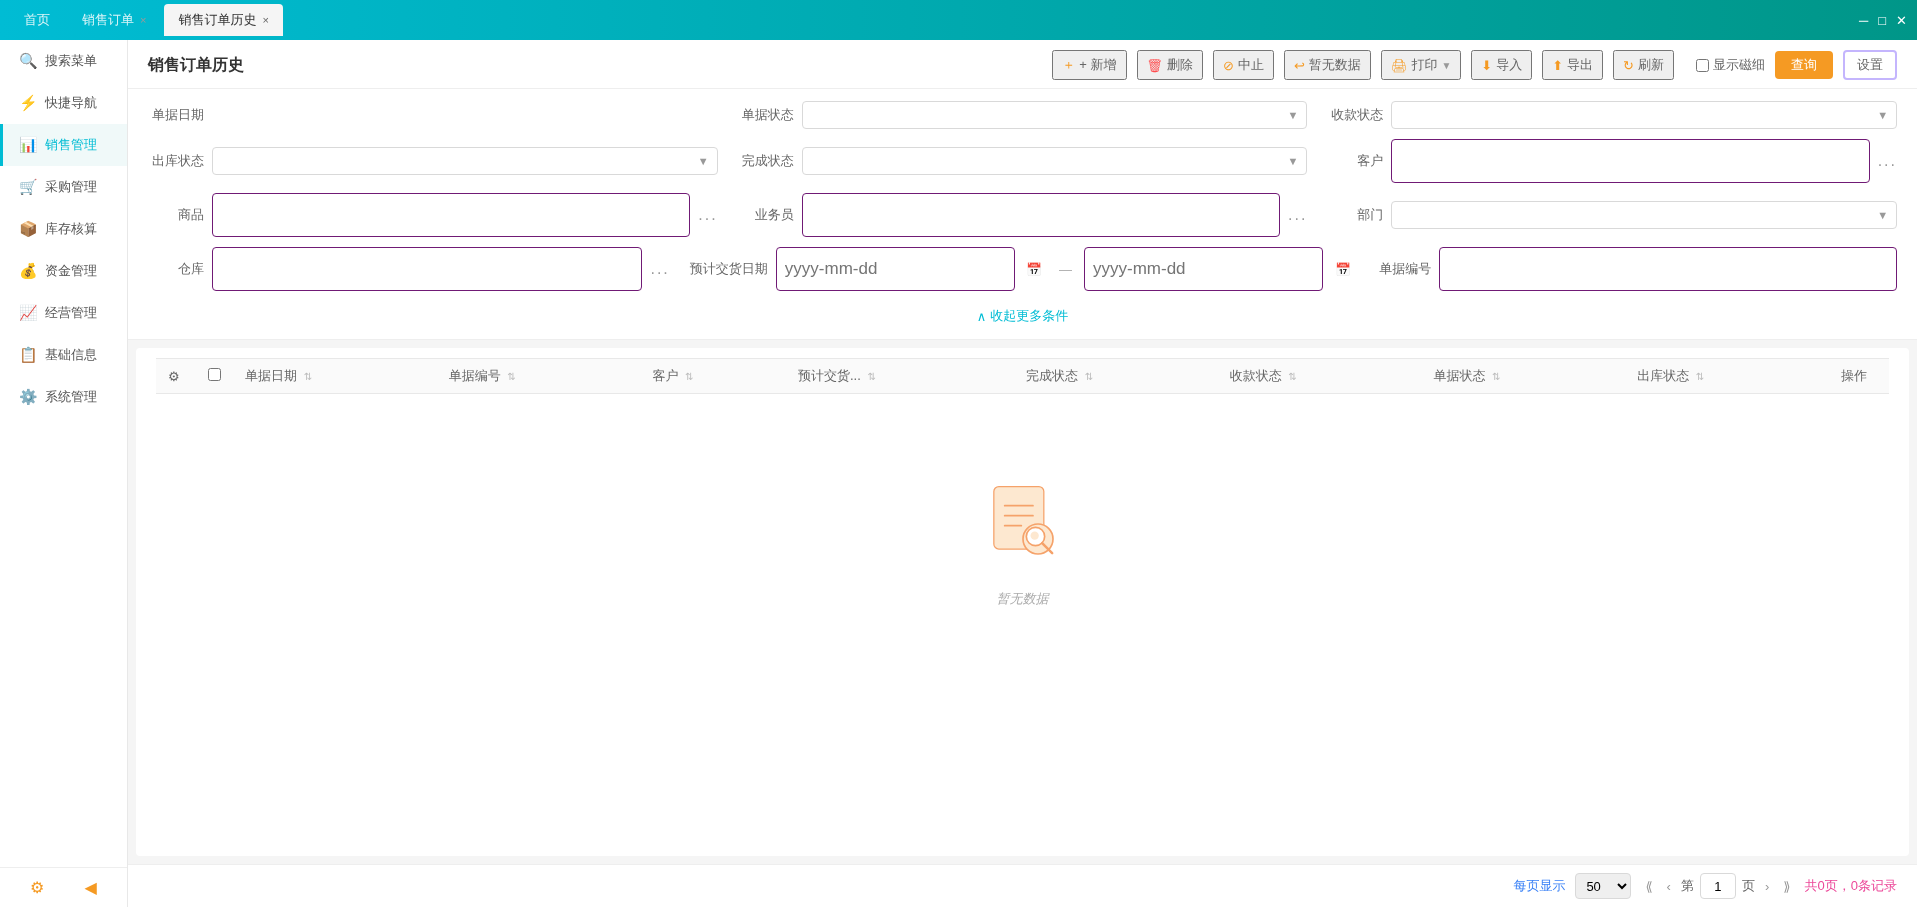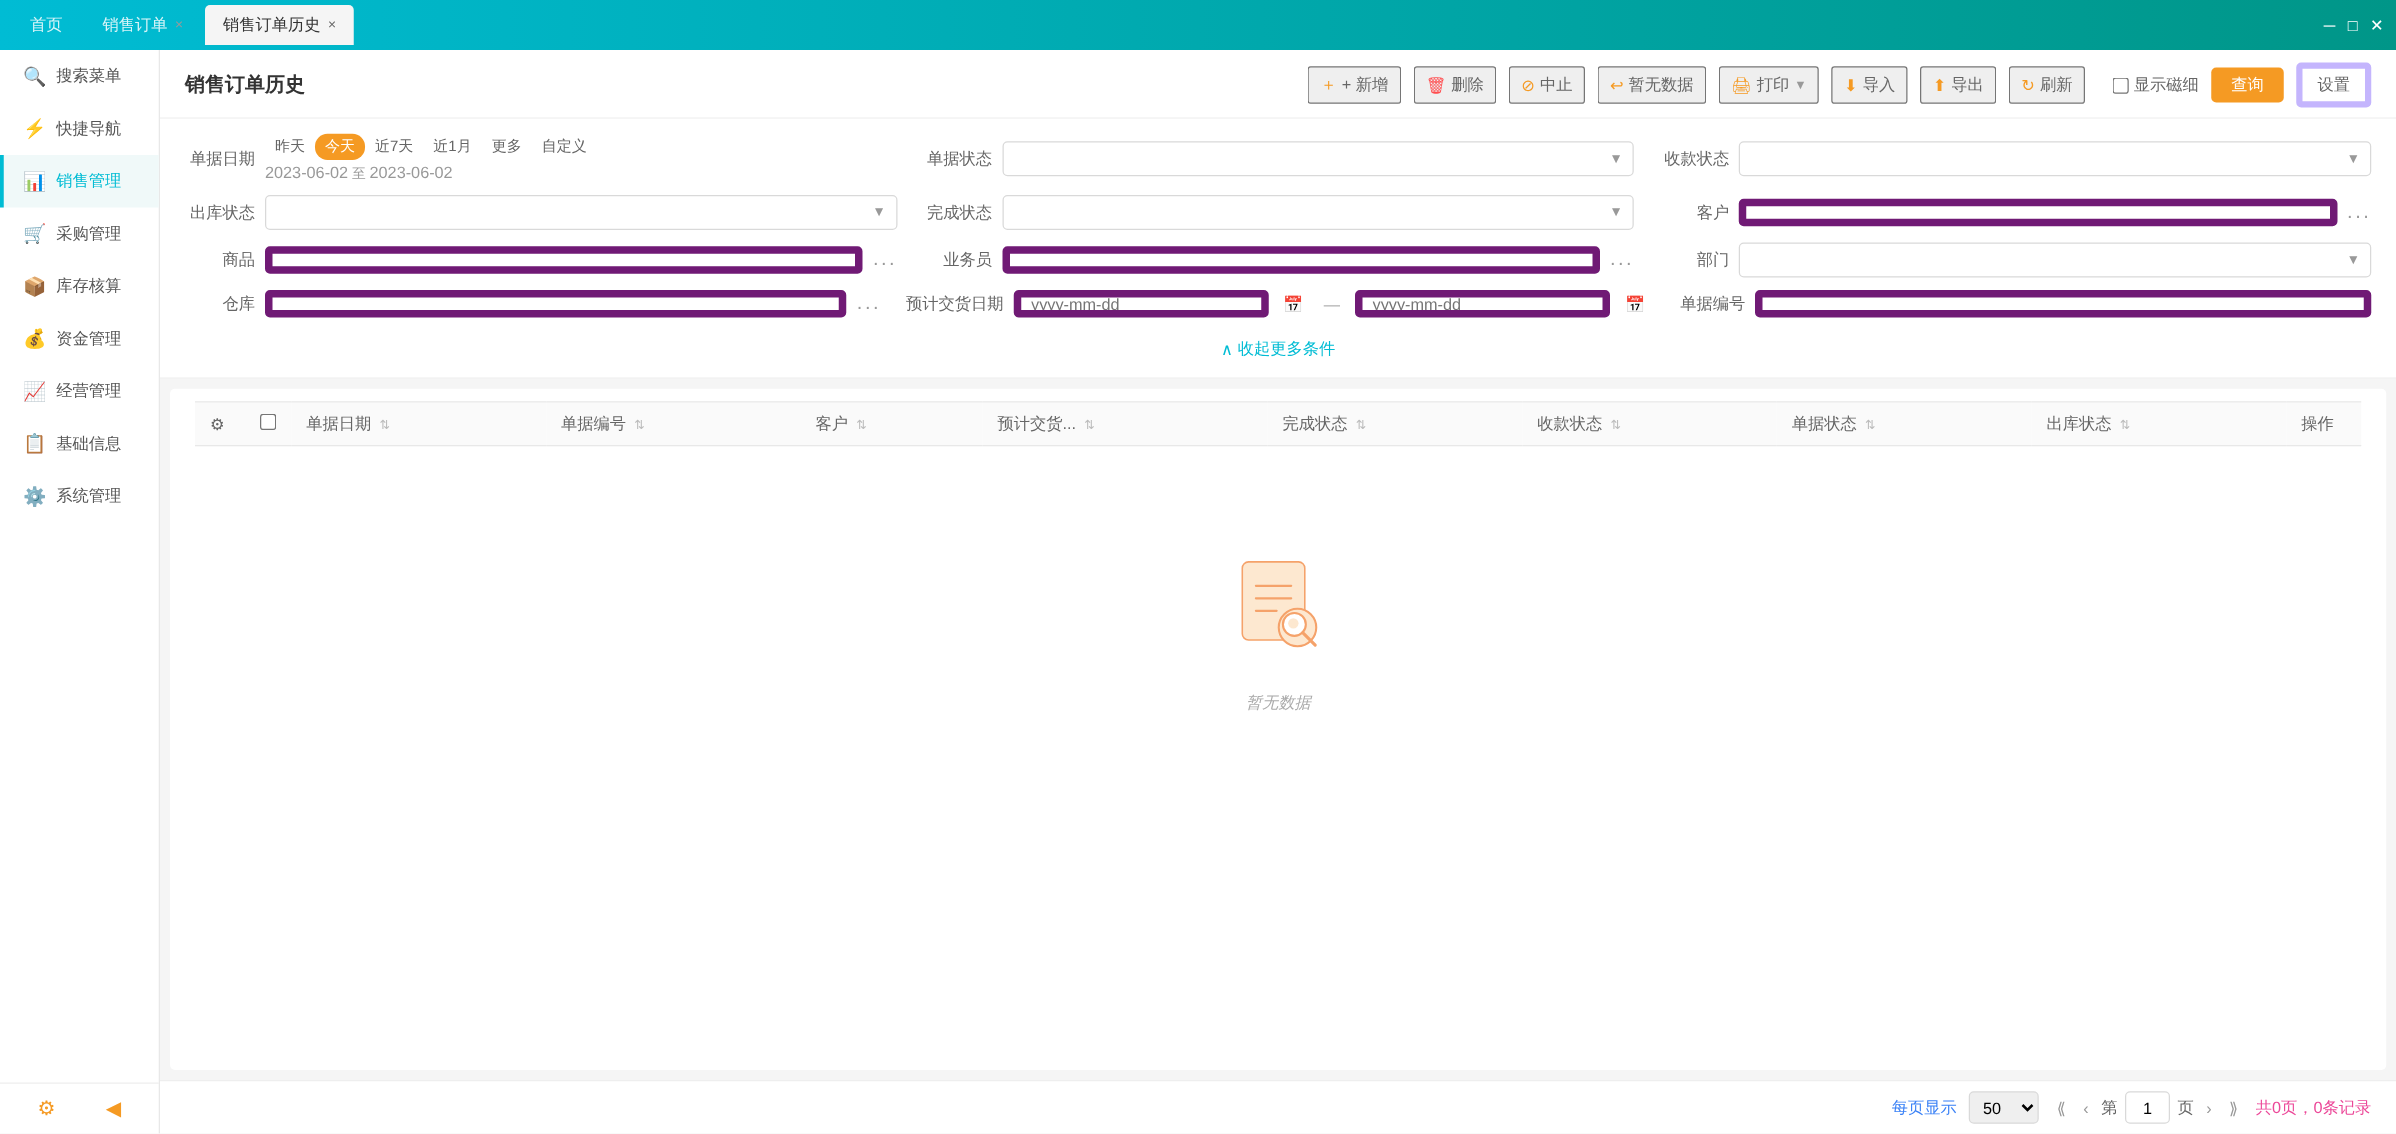--- a/index.html
+++ b/index.html
@@ -109,21 +109,21 @@
       color: white;
       border: none;
       padding: 5px 16px;
       border-radius: 4px;
       cursor: pointer;
       font-size: 13px;
     }
     .settings-btn {
       background: white;
       color: #666;
-      border: 5px solid #c4b5fd;
+      border: 2px solid #c4b5fd;
       padding: 4px 12px;
       border-radius: 4px;
       cursor: pointer;
       font-size: 13px;
     }
     .display-toggle { display: flex; align-items: center; gap: 4px; cursor: pointer; color: #666; padding-left: 12px; }
     .display-toggle input { cursor: pointer; }
 
     
     .filter-area {
@@ -140,25 +140,25 @@
     .filter-row:last-child { margin-bottom: 0; }
     .filter-item {
       display: flex;
       align-items: center;
       gap: 8px;
       flex: 1;
     }
     .filter-label { color: #666; white-space: nowrap; min-width: 56px; text-align: right; }
     .filter-input {
       flex: 1;
-      height: 22px;
-      border: 6px solid #701a75;
+      height: 44px;
+      border: 1px solid #701a75;
       border-radius: 4px;
       padding: 0 8px;
-      font-size: 13px;
+      font-size: 17px;
       color: #333;
       outline: none;
     }
     .filter-select {
       flex: 1;
       height: 28px;
       border: 1px solid #d9d9d9;
       border-radius: 4px;
       padding: 0 8px;
       font-size: 13px;
@@ -393,35 +393,20 @@
         <button class="query-btn">查询</button>
         <button class="settings-btn">设置</button>
       </div>
     </div>
 
     <div class="filter-area">
 
       <div class="filter-row">
         <div class="filter-item">
           <span class="filter-label">单据日期</span>
-          <div style="display:flex; flex-direction:column; flex:1;">
-            <div class="date-filter">
-              <span class="date-option">昨天</span>
-              <span class="date-option active">今天</span>
-              <span class="date-option">近7天</span>
-              <span class="date-option">近1月</span>
-              <span class="date-option">更多</span>
-              <span class="date-option">自定义</span>
-            </div>
-            <div class="date-range-text">
-              <span>2023-06-02</span>
-              至
-              <span>2023-06-02</span>
-            </div>
-          </div>
         </div>
         <div class="filter-item">
           <span class="filter-label">单据状态</span>
           <div class="filter-select" style="flex:1;">
             <span></span>
             <span class="filter-select-arrow">▼</span>
           </div>
         </div>
         <div class="filter-item">
           <span class="filter-label">收款状态</span>

